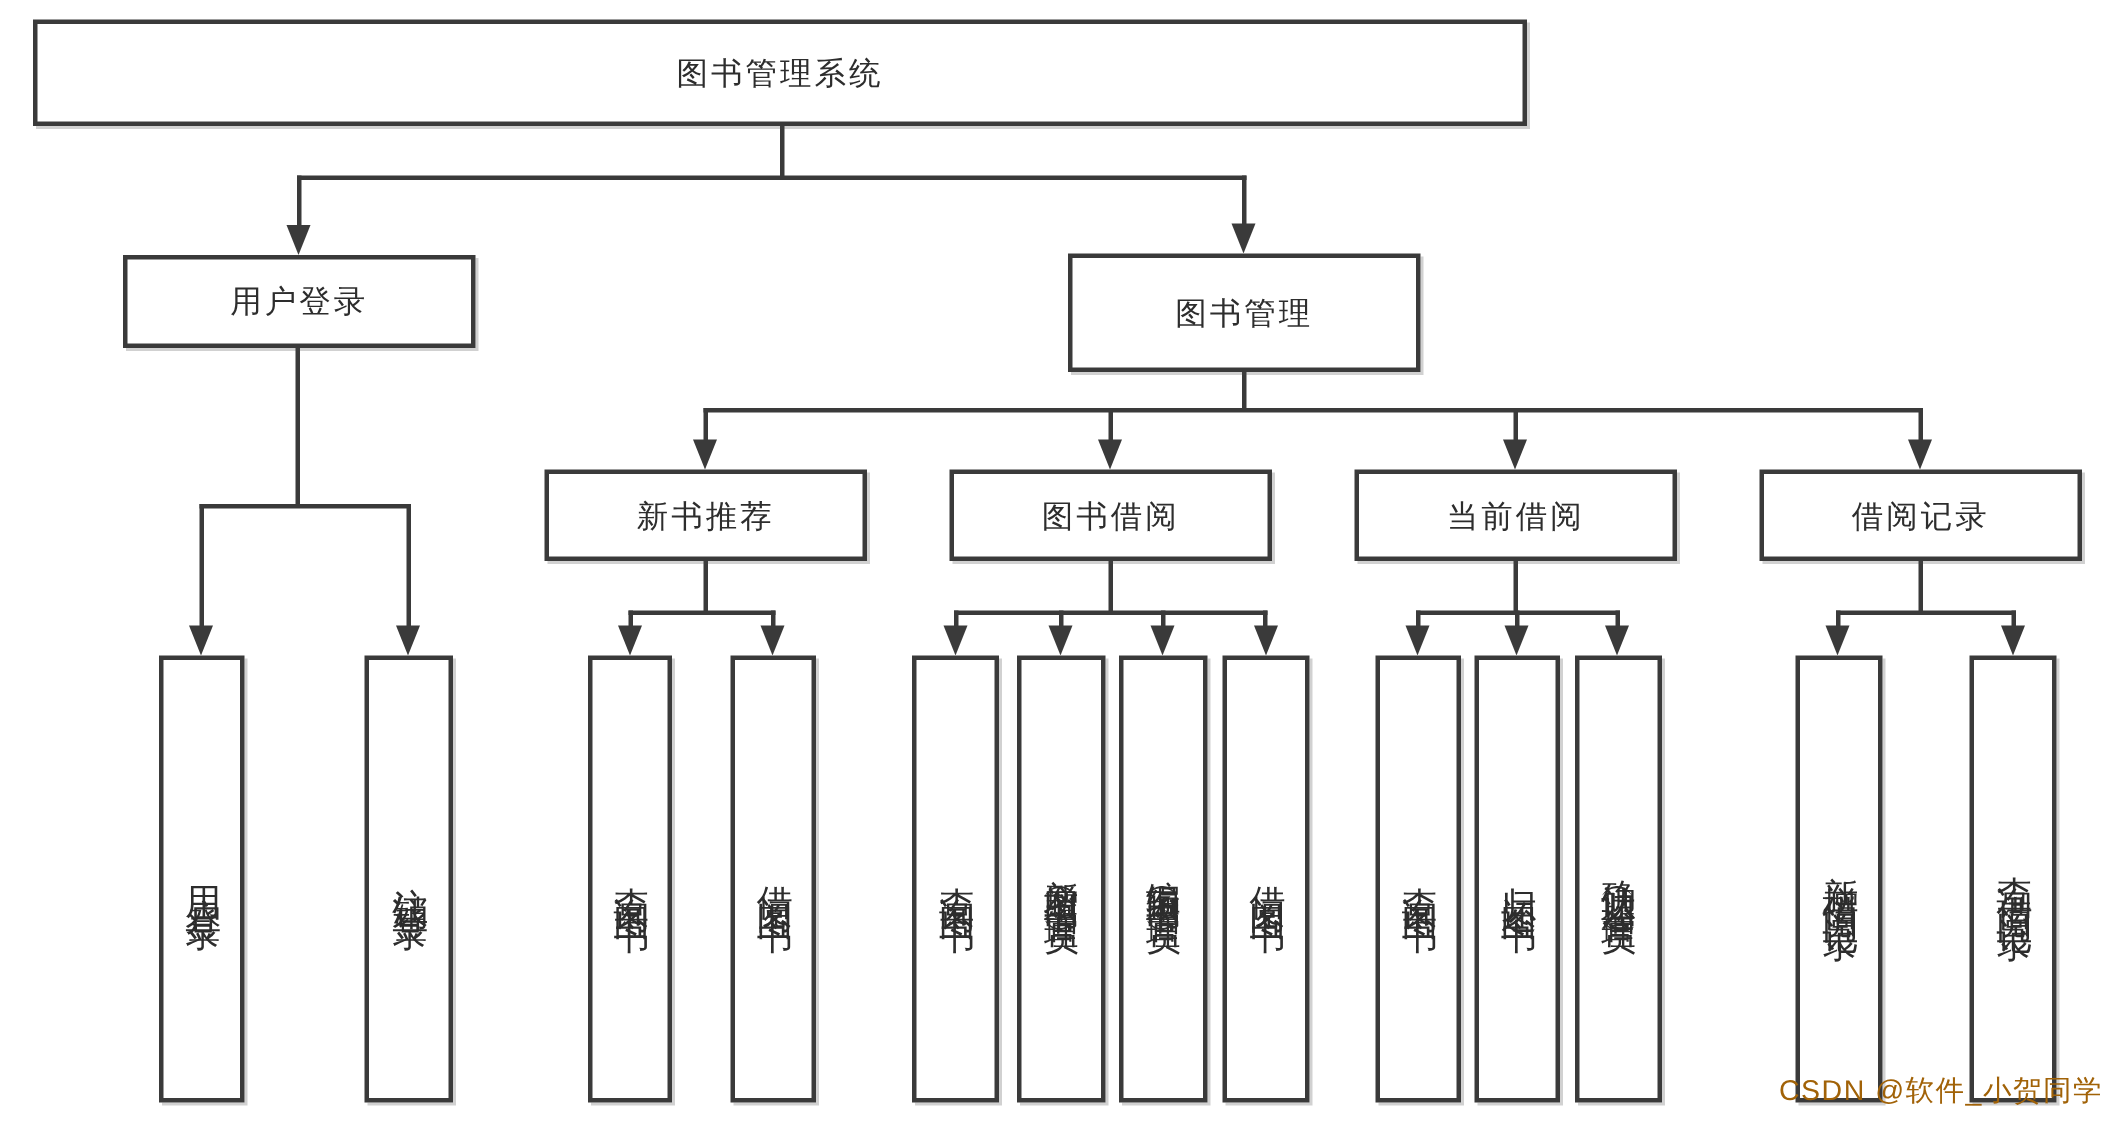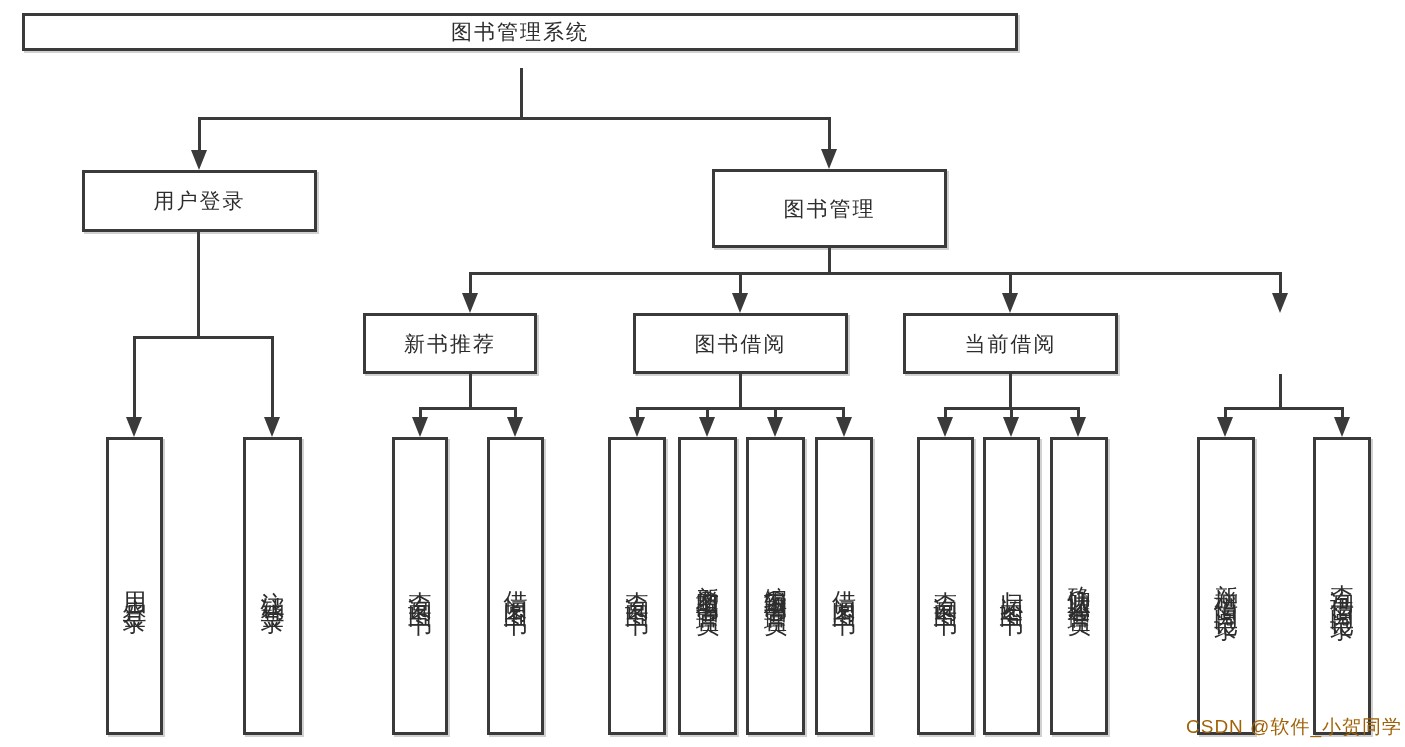--- a/index.html
+++ b/index.html
@@ -67,39 +67,42 @@
     letter-spacing: 1px;
     z-index: 5;
     white-space: nowrap;
   }
 </style>
 </head>
 <body>
 
 <div class="canvas">
 
-  <div class="box" style="left:22px; top:13px; width:996px; height:38px;">
+  <div class="box" style="left:22px; top:13px; width:996px; height:71px;">
     <span class="lbl">图书管理系统</span>
   </div>
 
   <div class="box" style="left:82px; top:170px; width:235px; height:62px;">
     <span class="lbl">用户登录</span>
   </div>
   <div class="box" style="left:712px; top:169px; width:235px; height:79px;">
     <span class="lbl">图书管理</span>
   </div>
 
-  <div class="box" style="left:363px; top:313px; width:174px; height:61px;">
+  <div class="box" style="left:363px; top:313px; width:215px; height:61px;">
     <span class="lbl">新书推荐</span>
   </div>
   <div class="box" style="left:633px; top:313px; width:215px; height:61px;">
     <span class="lbl">图书借阅</span>
   </div>
   <div class="box" style="left:903px; top:313px; width:215px; height:61px;">
     <span class="lbl">当前借阅</span>
+  </div>
+  <div class="box" style="left:1173px; top:313px; width:215px; height:61px;">
+    <span class="lbl">借阅记录</span>
   </div>
 
   <div class="box leaf" style="left:106px; top:437px; width:57px; height:298px;">
     <span class="lbl">用户登录</span>
   </div>
   <div class="box leaf" style="left:243px; top:437px; width:59px; height:298px;">
     <span class="lbl">注销登录</span>
   </div>
 
   <div class="box leaf" style="left:392px; top:437px; width:56px; height:298px;">

